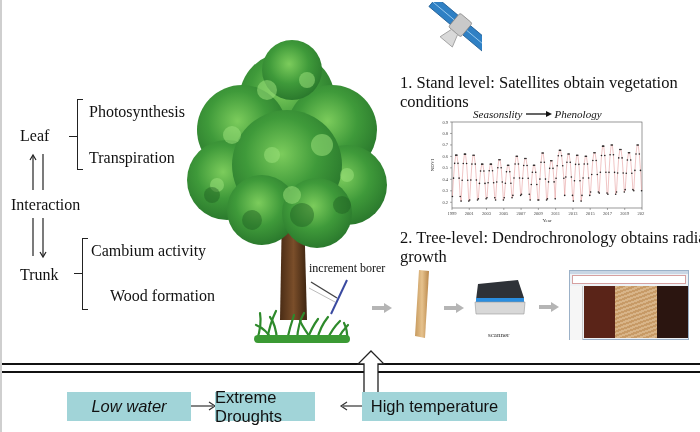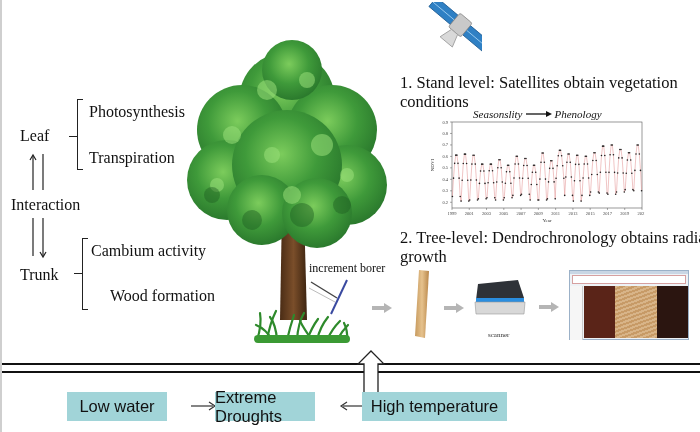--- a/index.html
+++ b/index.html
@@ -412,21 +412,21 @@
     </div>
   </div>
 
   <div class="abs hline" style="top:363px;"></div>
   <div class="abs hline" style="top:371px;"></div>
 
   <svg class="abs" style="left:354px;top:350px;" width="30" height="48">
     <polygon points="15,1 28,14 22,14 22,47 8,47 8,14 2,14" fill="#fff" stroke="#222" stroke-width="1.3"></polygon>
   </svg>
 
-  <div class="abs dbox" style="left:65px;top:392px;width:100px;">Low water</div>
+  <div class="abs dbox" style="left:65px;top:392px;width:124px;font-style:italic;">Low water</div>
   <svg class="abs" style="left:189px;top:401px;" width="26" height="10">
     <line x1="0" y1="5" x2="22" y2="5" stroke="#333" stroke-width="1.2"></line>
       <polyline points="18,1 24,5 18,9" fill="none" stroke="#333" stroke-width="1.2"></polyline>
   </svg>
   <div class="abs dbox" style="left:213px;top:392px;width:100px;">Extreme Droughts</div>
   <svg class="abs" style="left:337px;top:401px;" width="26" height="10">
     <line x1="4" y1="5" x2="26" y2="5" stroke="#333" stroke-width="1.2"></line>
       <polyline points="8,1 2,5 8,9" fill="none" stroke="#333" stroke-width="1.2"></polyline>
   </svg>
   <div class="abs dbox" style="left:360px;top:392px;width:145px;">High temperature</div>

